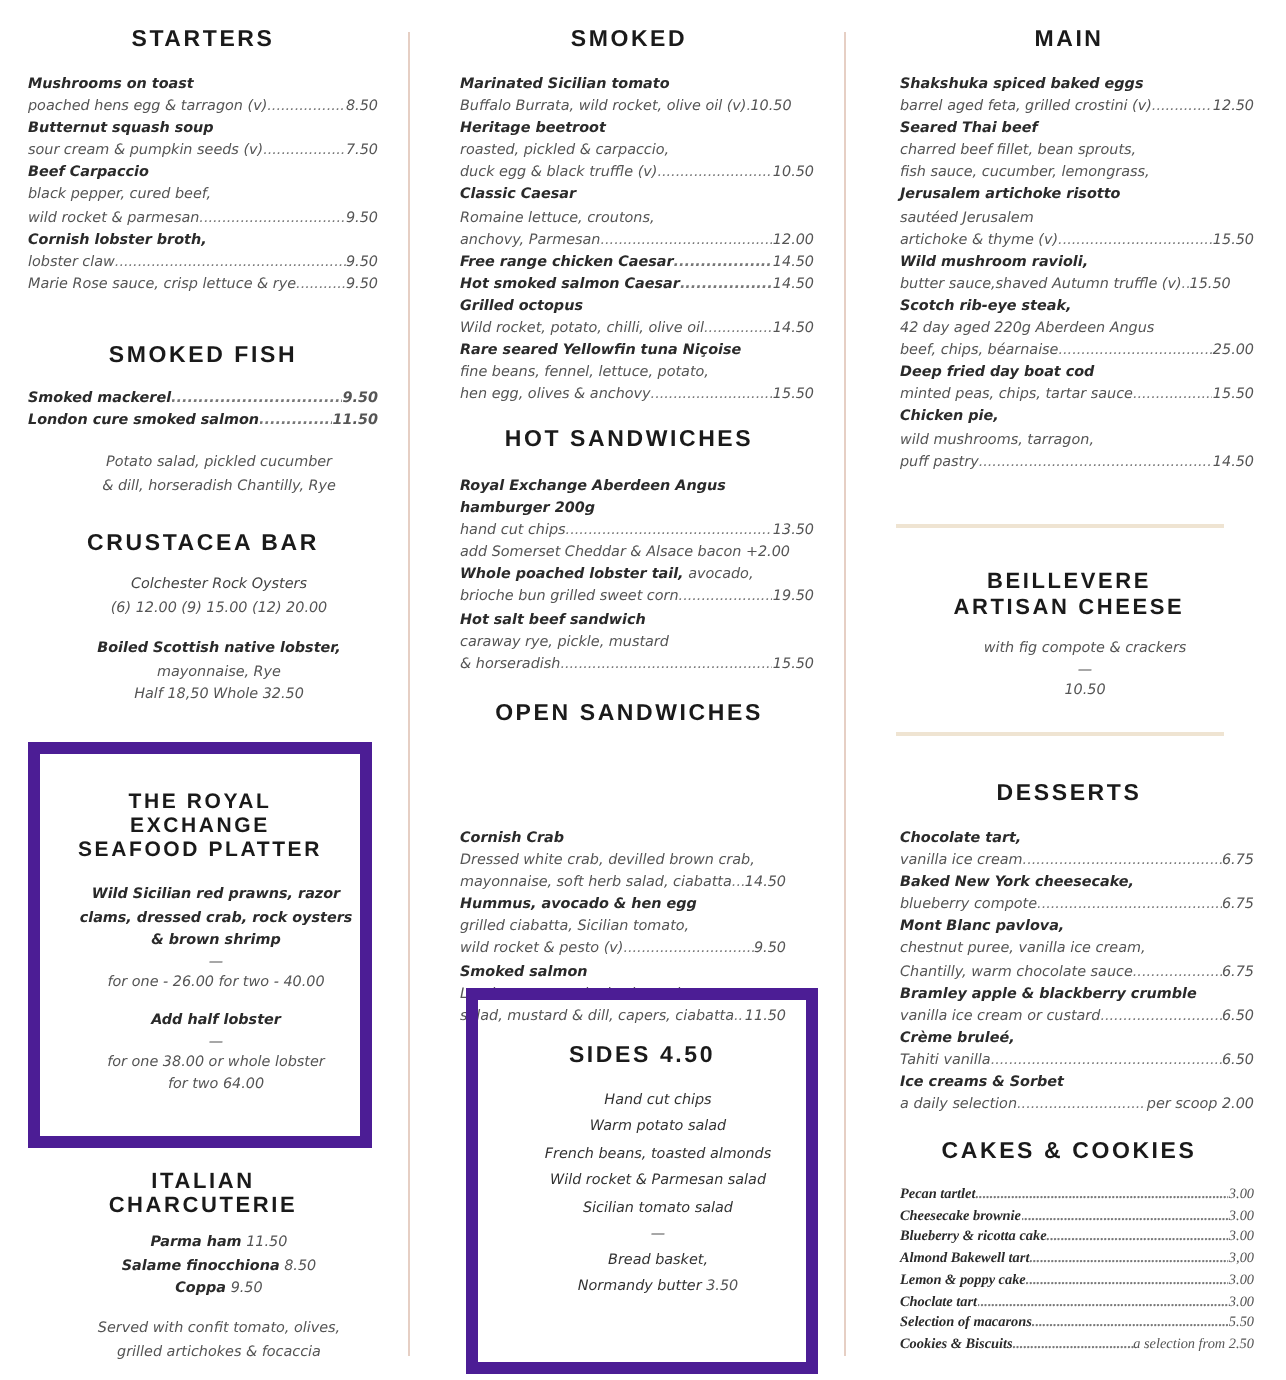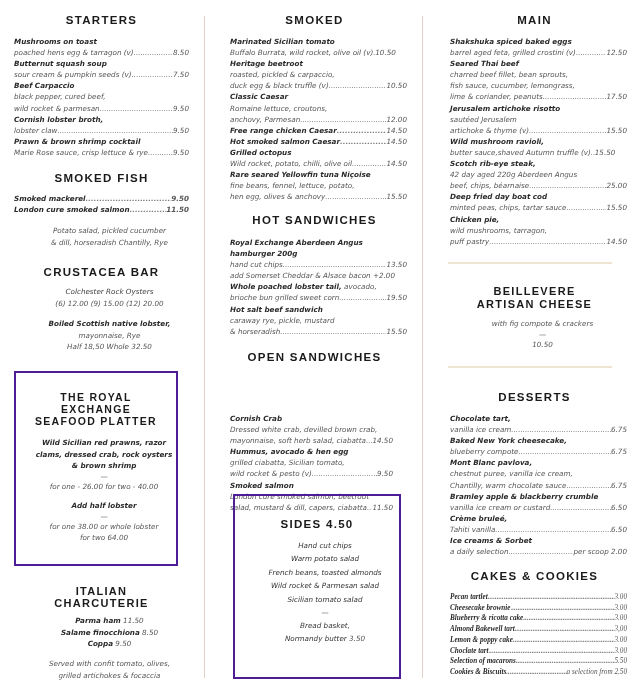--- a/index.html
+++ b/index.html
@@ -26,21 +26,21 @@
     .list { position: absolute; font-family: "DejaVu Sans", sans-serif; font-style: italic; font-size: 7.2px; line-height: 11.1px; }
     .list .t { font-weight: bold; color: #2a2a2a; }
     .list .d { color: #555; }
     .row { display: flex; white-space: nowrap; align-items: center; }
     .row .lbl { flex: 0 0 auto; }
     .row .dots { flex: 1 1 auto; overflow: hidden; color: #777; }
     .row .dots::after { content: "......................................................................................................................................."; }
     .row .pr { flex: 0 0 auto; color: #555; }
     .small { font-style: italic; font-size: 7.2px; line-height: 11.5px; color: #555; position: absolute; left: 0; right: 0; text-align: center; padding-left: 16px; }
     .small b { color: #2a2a2a; }
-    .box { position: absolute; border: 2px solid #4c1d95; }
+    .box { position: absolute; border: 6px solid #4c1d95; }
     .hline { position: absolute; height: 2px; background: #efe4d2; }
     .dash { display: block; text-align: center; color: #555; line-height: 9px; }
   </style>
 </head>
 <body>
 
 <div class="vrule vr1"></div>
 <div class="vrule vr2"></div>
 
 <div class="col col1">
@@ -64,21 +64,20 @@
         <span class="lbl">wild rocket &amp; parmesan</span>
         <span class="dots"></span>
         <span class="pr">9.50</span>
       </div>
     <div class="t">Cornish lobster broth,</div>
     <div class="row d">
         <span class="lbl">lobster claw</span>
         <span class="dots"></span>
         <span class="pr">9.50</span>
       </div>
-    <div class="t">Prawn &amp; brown shrimp cocktail</div>
     <div class="row d">
         <span class="lbl">Marie Rose sauce, crisp lettuce &amp; rye</span>
         <span class="dots"></span>
         <span class="pr">9.50</span>
       </div>
   </div>
 
   <div class="h" style="top:172px">SMOKED FISH</div>
   <div class="list" style="left:14px; right:14px; top:193px;">
     <div class="row t">
@@ -261,25 +260,20 @@
   <div class="list" style="left:24px; right:16px; top:36px;">
     <div class="t">Shakshuka spiced baked eggs</div>
     <div class="row d">
         <span class="lbl">barrel aged feta, grilled crostini (v)</span>
         <span class="dots"></span>
         <span class="pr">12.50</span>
       </div>
     <div class="t">Seared Thai beef</div>
     <div class="d">charred beef fillet, bean sprouts,</div>
     <div class="d">fish sauce, cucumber, lemongrass,</div>
-    <div class="row d">
-        <span class="lbl">lime &amp; coriander, peanuts</span>
-        <span class="dots"></span>
-        <span class="pr">17.50</span>
-      </div>
     <div class="t">Jerusalem artichoke risotto</div>
     <div class="d">sautéed Jerusalem</div>
     <div class="row d">
         <span class="lbl">artichoke &amp; thyme (v)</span>
         <span class="dots"></span>
         <span class="pr">15.50</span>
       </div>
     <div class="t">Wild mushroom ravioli,</div>
     <div class="row d">
         <span class="lbl">butter sauce,shaved Autumn truffle (v)</span>

